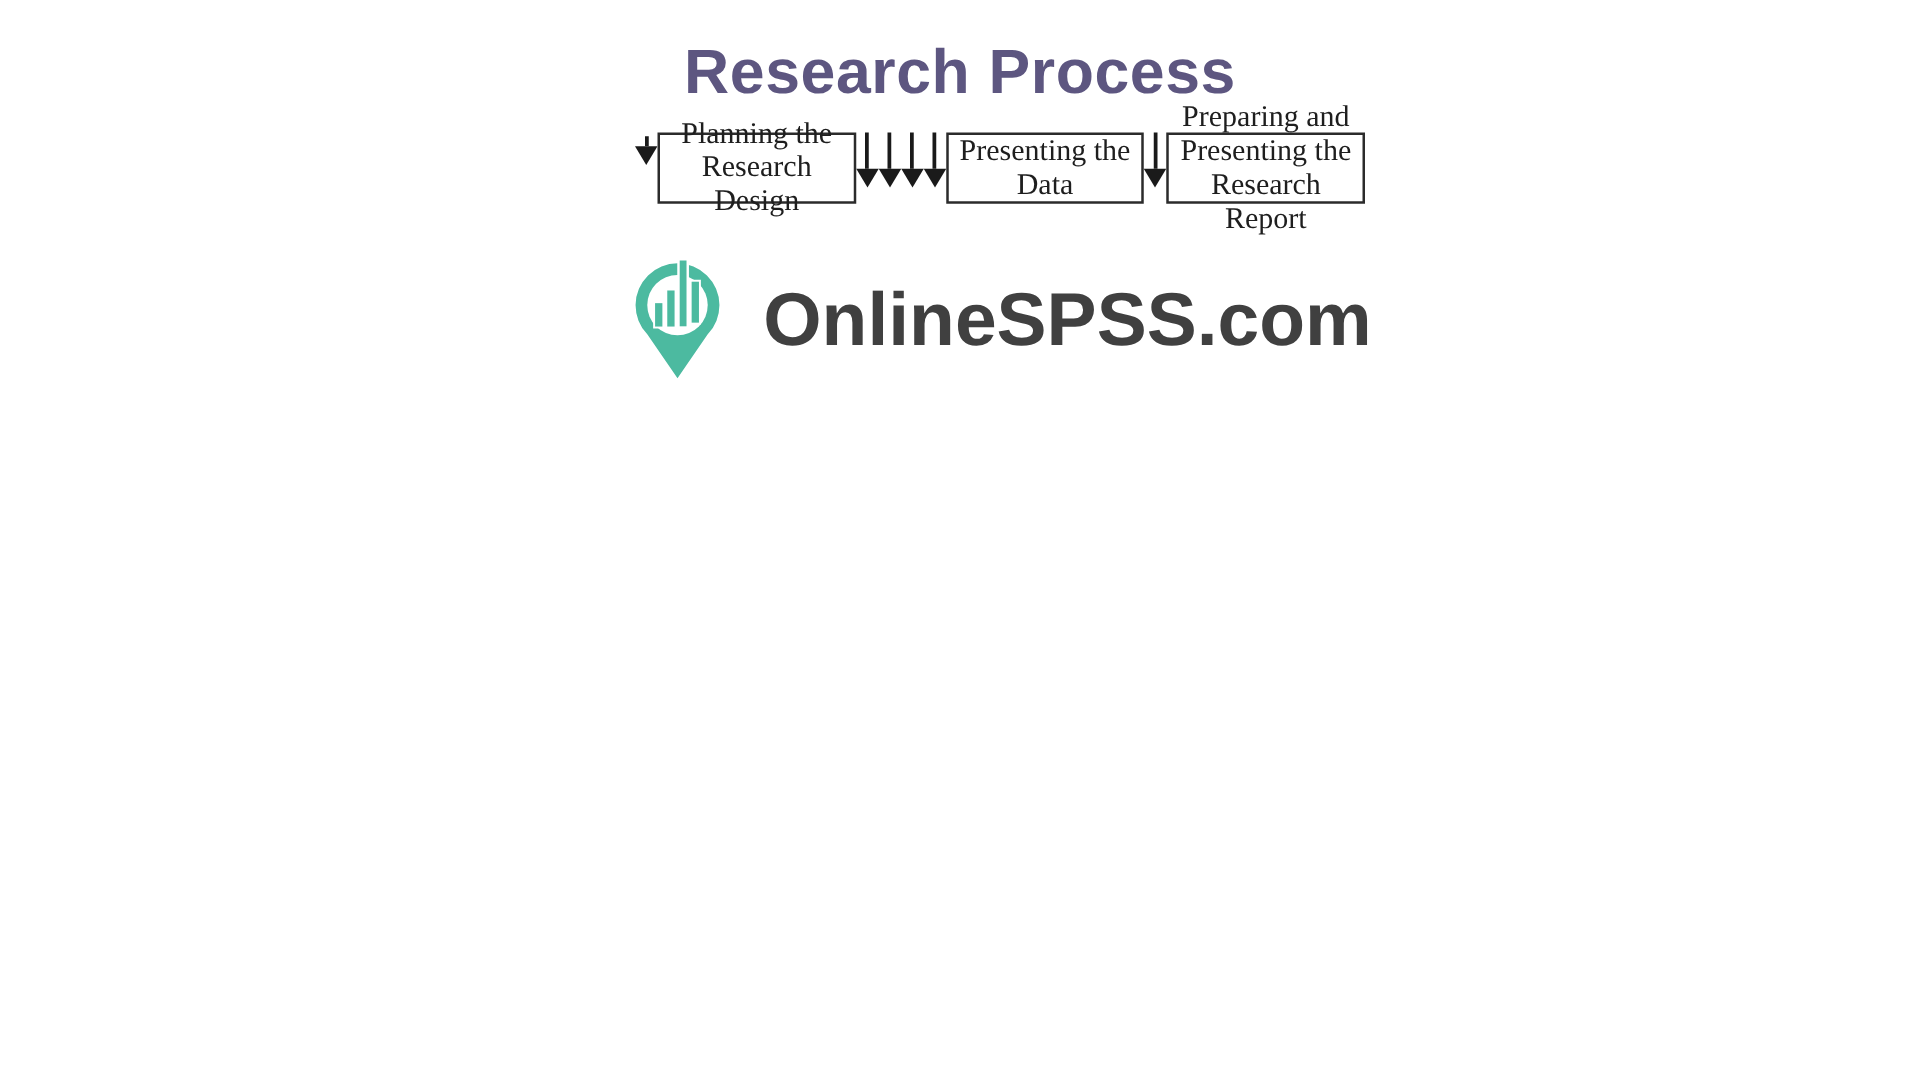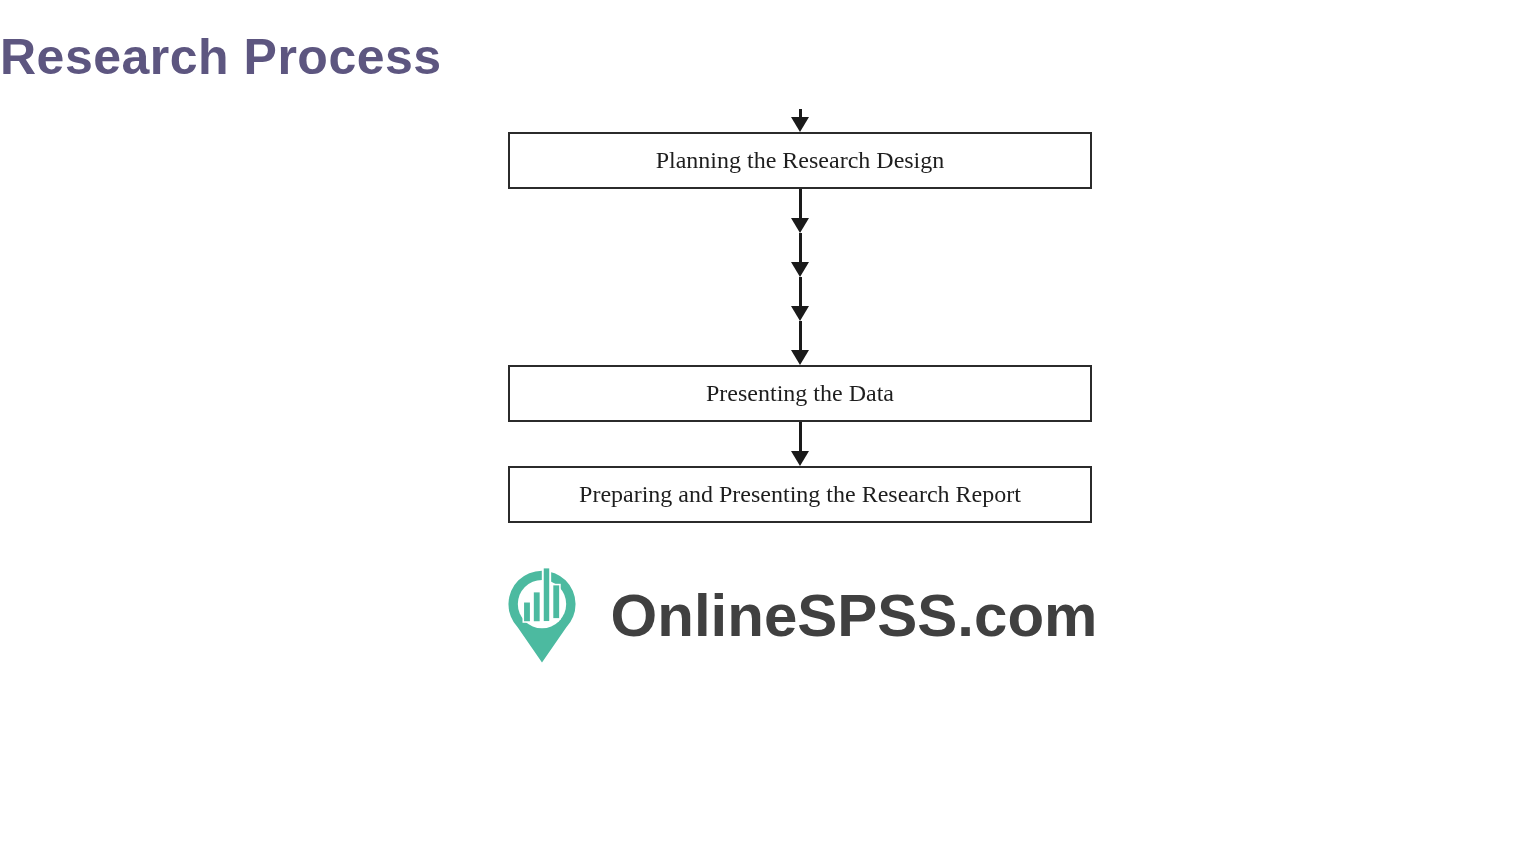--- a/index.html
+++ b/index.html
@@ -13,33 +13,34 @@
   }
   .page {
     position: relative;
     width: 1536px;
     height: 864px;
     background: #ffffff;
   }
   .page-title {
     margin: 0;
     padding-top: 28px;
+    text-align: center;
     font-family: "Liberation Sans", sans-serif;
     font-weight: bold;
     font-size: 50px;
     letter-spacing: 0.5px;
     color: #5d5680;
   }
   .flow {
     width: 584px;
     margin-left: 508px;
     margin-top: 20px;
     display: flex;
-    flex-direction: column;
-    align-items: center;
+    flex-direction: row;
+    align-items: flex-start;
   }
   .arrow {
     display: flex;
     flex-direction: column;
     align-items: center;
     justify-content: flex-end;
     height: 44px;
   }
   .arrow.entry { height: 26px; }
   .arrow .stem {

